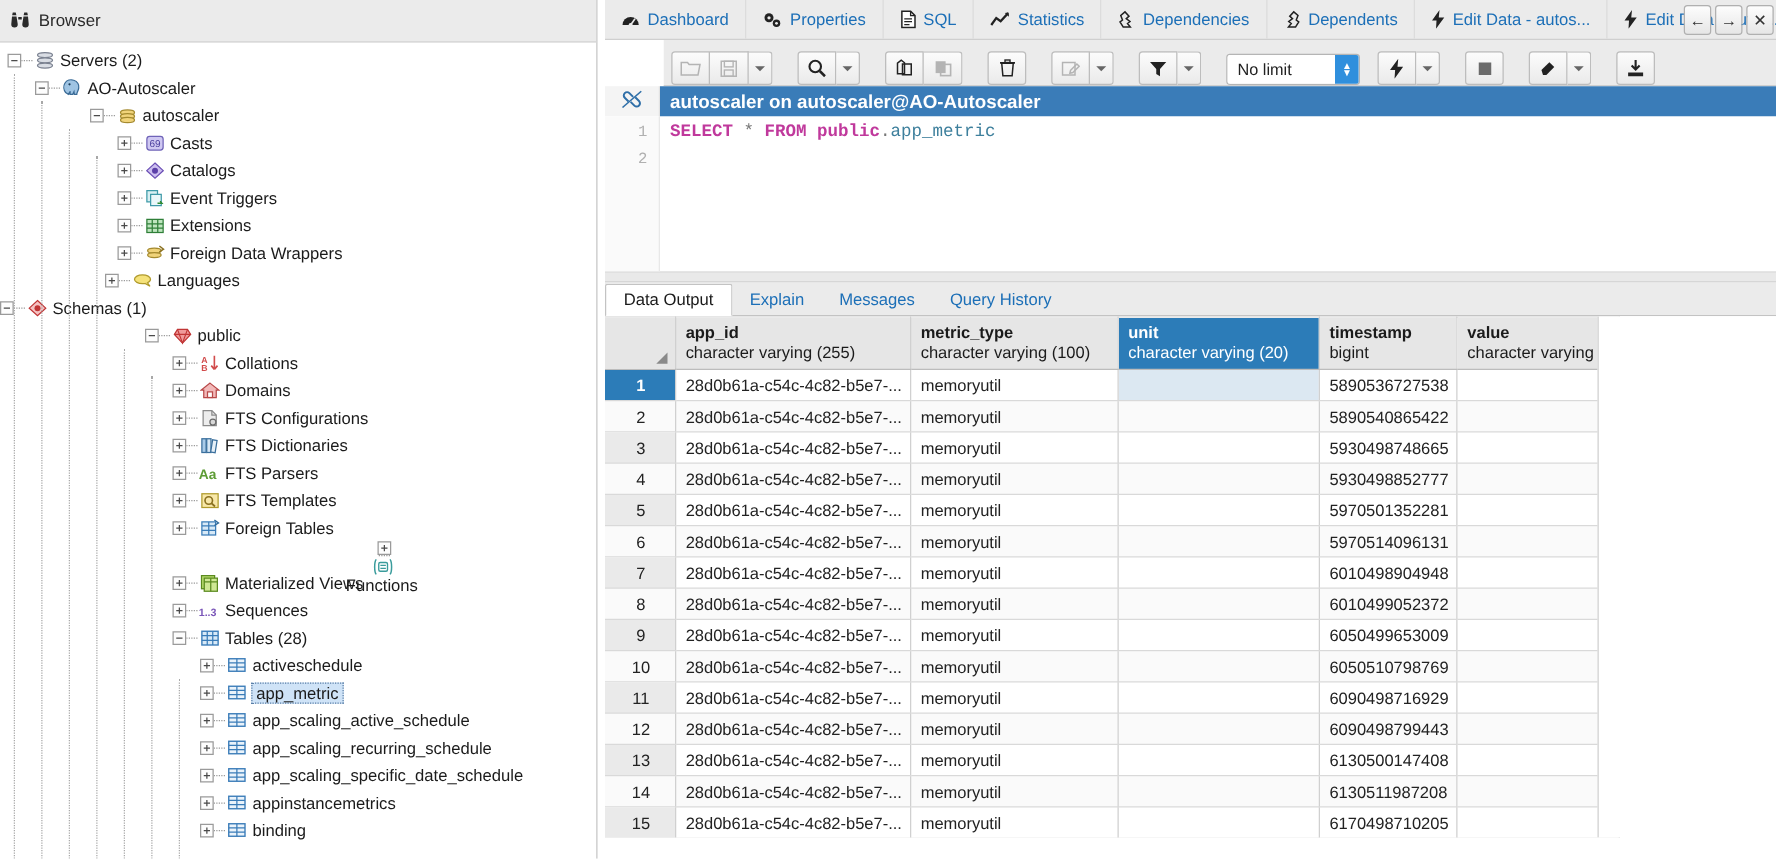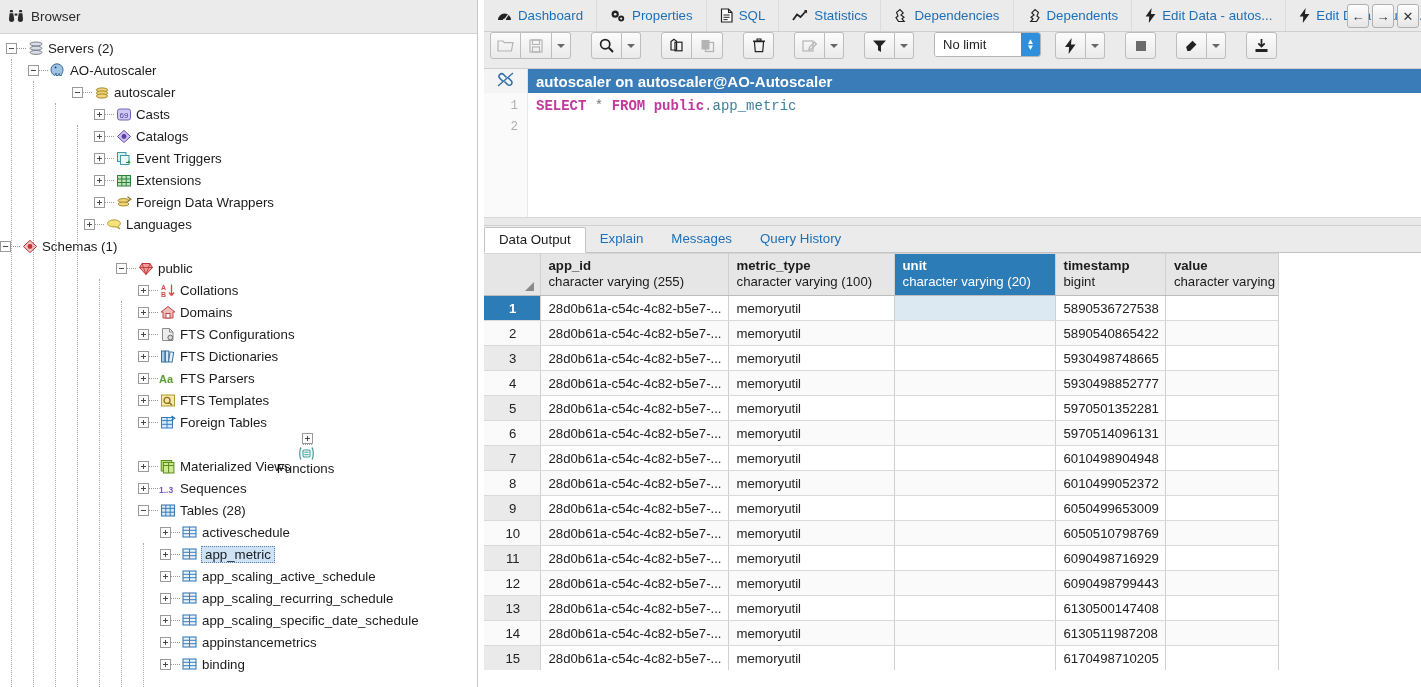--- a/index.html
+++ b/index.html
@@ -123,23 +123,24 @@
     display: flex; align-items: center; justify-content: center;
     font-size: 13px; color: #333;
     cursor: pointer;
   }
 
   
   #toolbar {
     height: 37px;
     background: #ebebeb;
     border-bottom: 1px solid #cfcfcf;
-    display: flex; align-items: flex-start;
+    display: flex; align-items: flex-end;
     padding: 0 6px;
     gap: 11px;
+    margin-left: 47px;
   }
   .tgroup { display:flex; align-items:center; margin-right: 9px; }
   .tbtn {
     height: 27px; min-width: 31px;
     border: 1px solid #bdbdbd;
     background: linear-gradient(#fcfcfc,#eaeaea);
     display: flex; align-items: center; justify-content: center;
     cursor: pointer;
     color: #555;
   }
@@ -199,21 +200,21 @@
     font-size:14px; line-height:21px;
   }
   .kw { color:#c0399c; font-weight:bold; }
   .op { color:#777; }
   .ident { color:#3d7f9c; }
   #hsplit { height: 9px; background:#e9e9e9; border-top:1px solid #d8d8d8; border-bottom:1px solid #d0d0d0; }
 
   
   #restabs {
     height: 27px; background:#ebebeb;
-    display:flex; align-items:center;
+    display:flex; align-items:flex-end;
     padding-left: 0px;
     border-bottom: 1px solid #c3c3c3;
   }
   .rtab {
     padding: 4px 14px 5px 14px;
     font-size: 13.3px;
     color:#1c6fb7; cursor:pointer;
   }
   .rtab.active {
     background:#fff; color:#1a1a1a;

